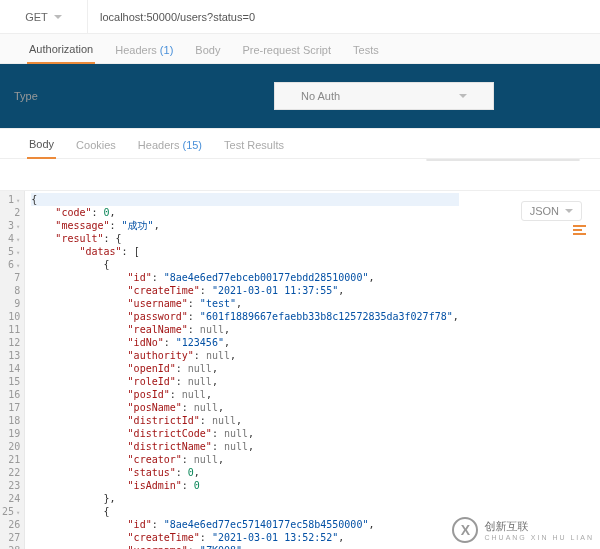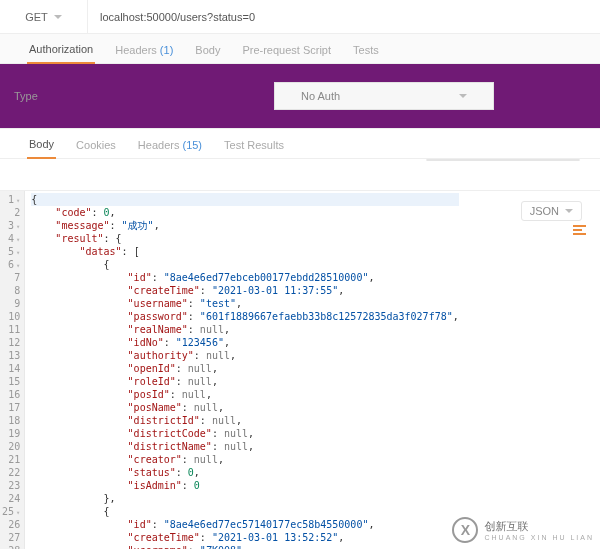--- a/index.html
+++ b/index.html
@@ -69,21 +69,21 @@
     margin-bottom: -1px;
   }
   .count-blue { color: #4a90d9; }
 
   
   .auth-section {
     padding: 18px 14px;
     display: flex;
     align-items: center;
     border-bottom: 1px solid #eee;
-    background: #701a75;
+    background: #0c4a6e;
   }
   .auth-label {
     width: 260px;
     color: #999;
     font-size: 11px;
   }
   .auth-select {
     flex: 1;
     height: 28px;
     border: 1px solid #e3e3e3;

